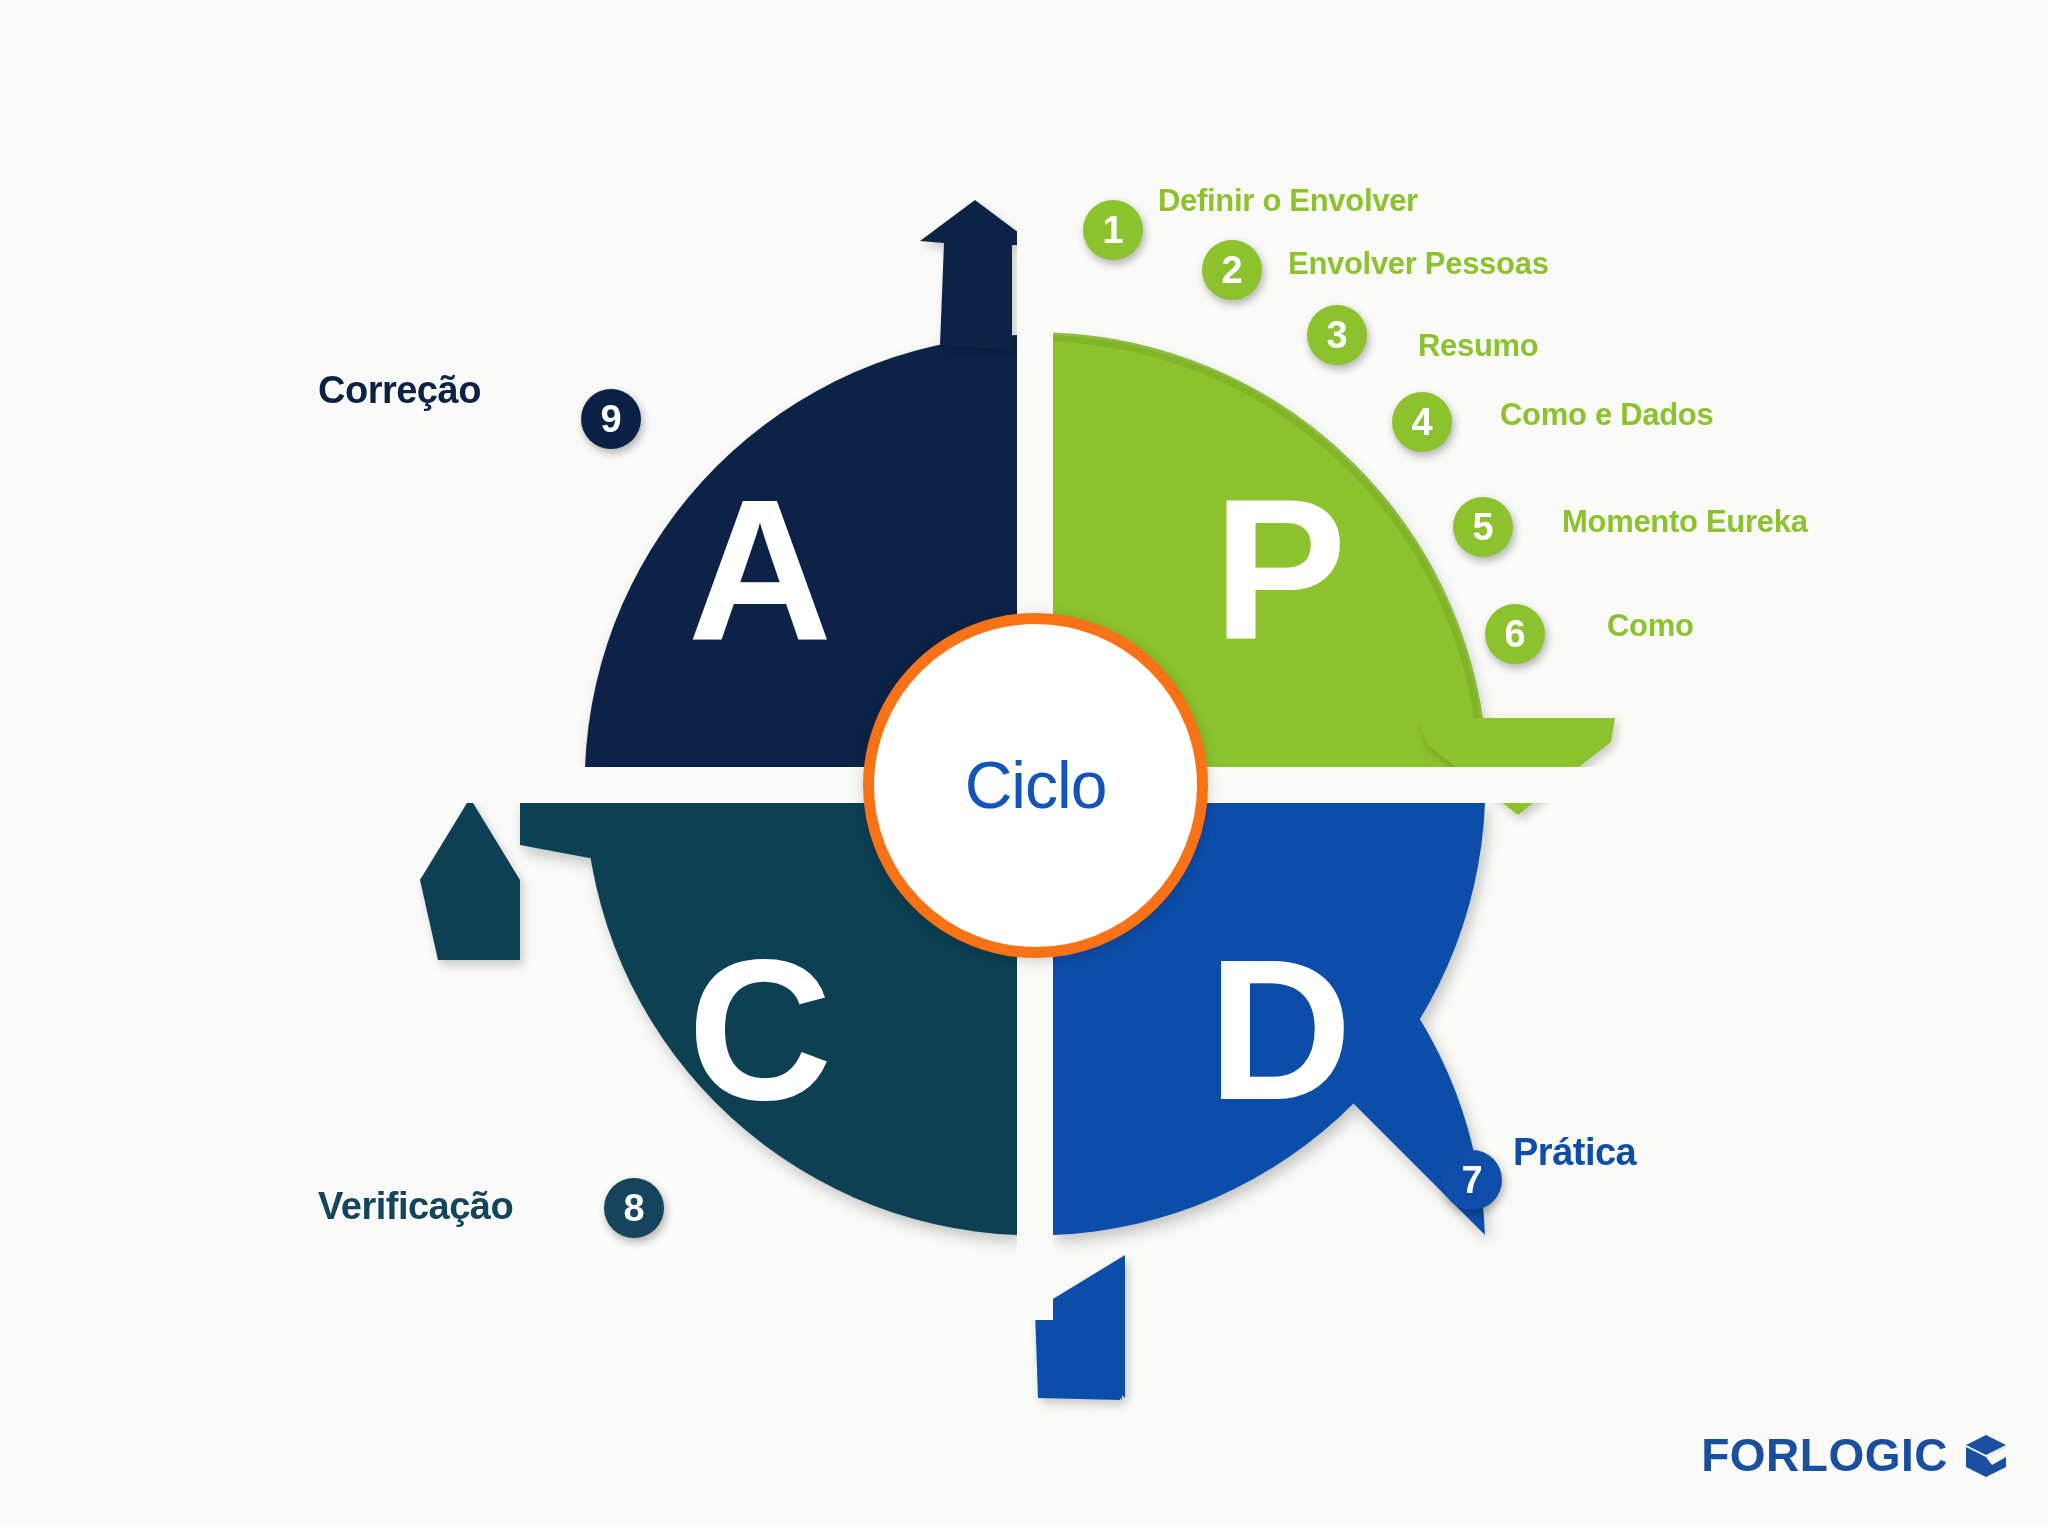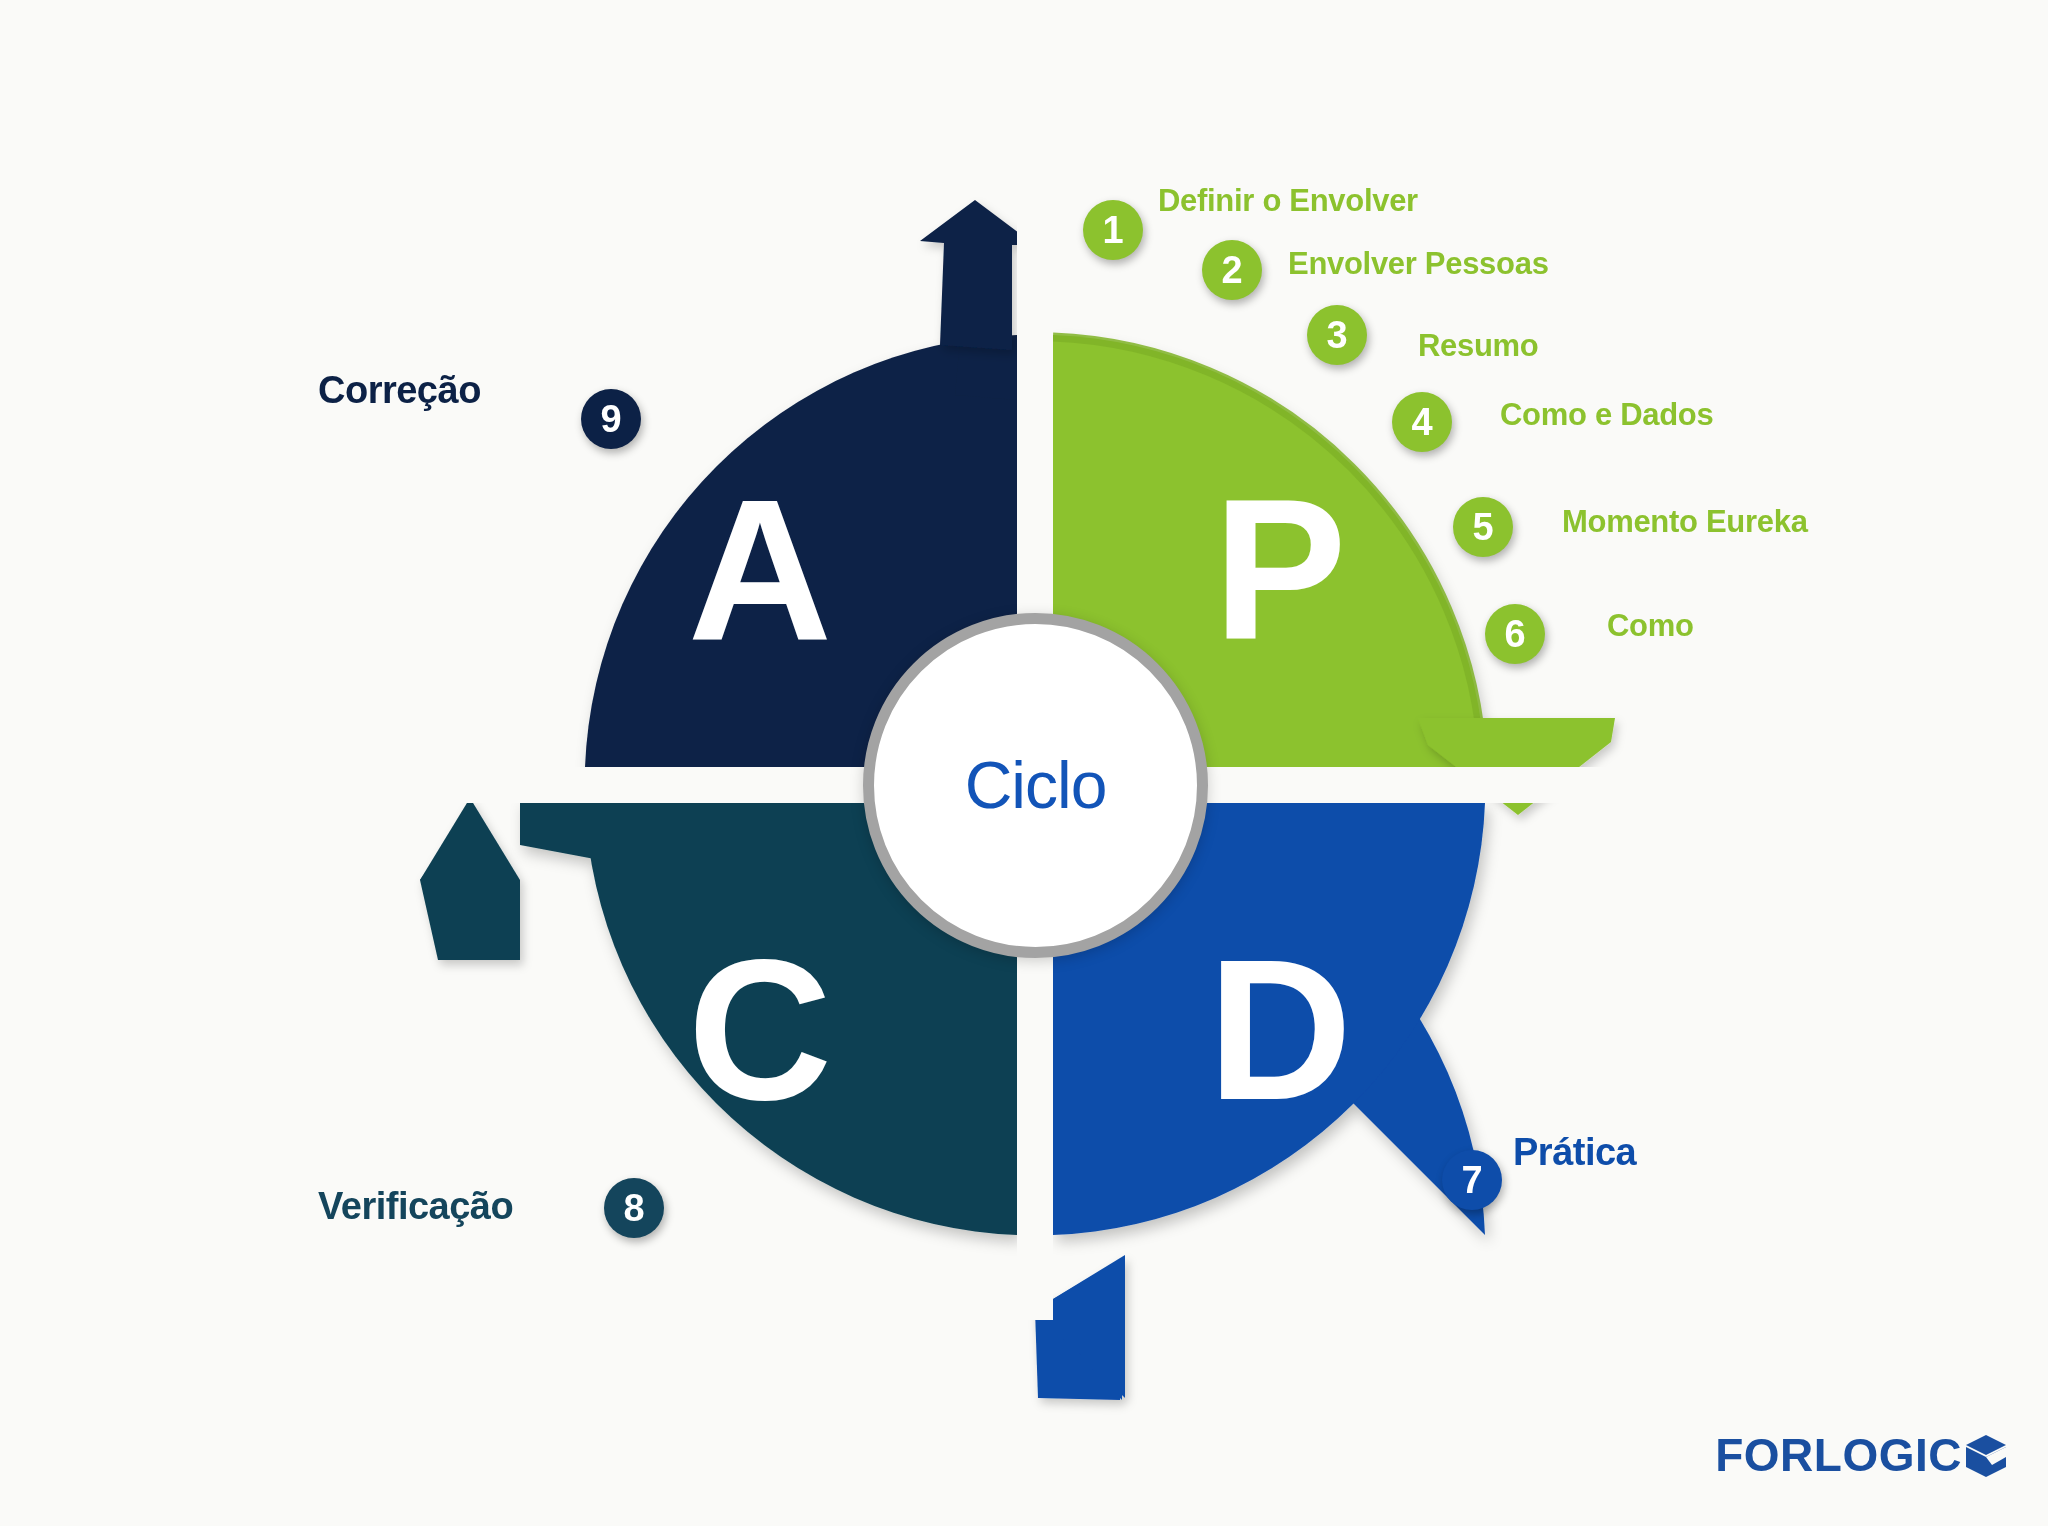--- a/index.html
+++ b/index.html
@@ -23,21 +23,21 @@
     width: 2048px; height: 1526px;
   }
 
   
   .hub {
     position: absolute;
     left: 863px; top: 613px;
     width: 345px; height: 345px;
     border-radius: 50%;
     background: #ffffff;
-    border: 11px solid #a3a3a3;
+    border: 11px solid #f97316;
     display: flex;
     flex-direction: column;
     align-items: center;
     justify-content: center;
     box-shadow: 0 3px 14px rgba(0,0,0,0.18);
     z-index: 40;
   }
   .hub-ciclo {
     font-size: 66px;
     font-weight: 400;
@@ -114,20 +114,21 @@
   #phase-correcao    { color: #0c2146; left: 318px;  top: 369px; }
   #phase-verificacao { color: #14455c; left: 318px;  top: 1185px; }
   #phase-pratica     { color: #0e4daa; left: 1513px; top: 1131px; }
 
   
   #logo {
     position: absolute;
     right: 38px; bottom: 44px;
     display: flex;
     align-items: center;
+    gap: 14px;
     z-index: 50;
     justify-content: space-between;
   }
   #logo-text {
     font-size: 46px;
     font-weight: bold;
     color: #1a4fa0;
     letter-spacing: 0.5px;
   }
   #logo-mark { display: block; }

